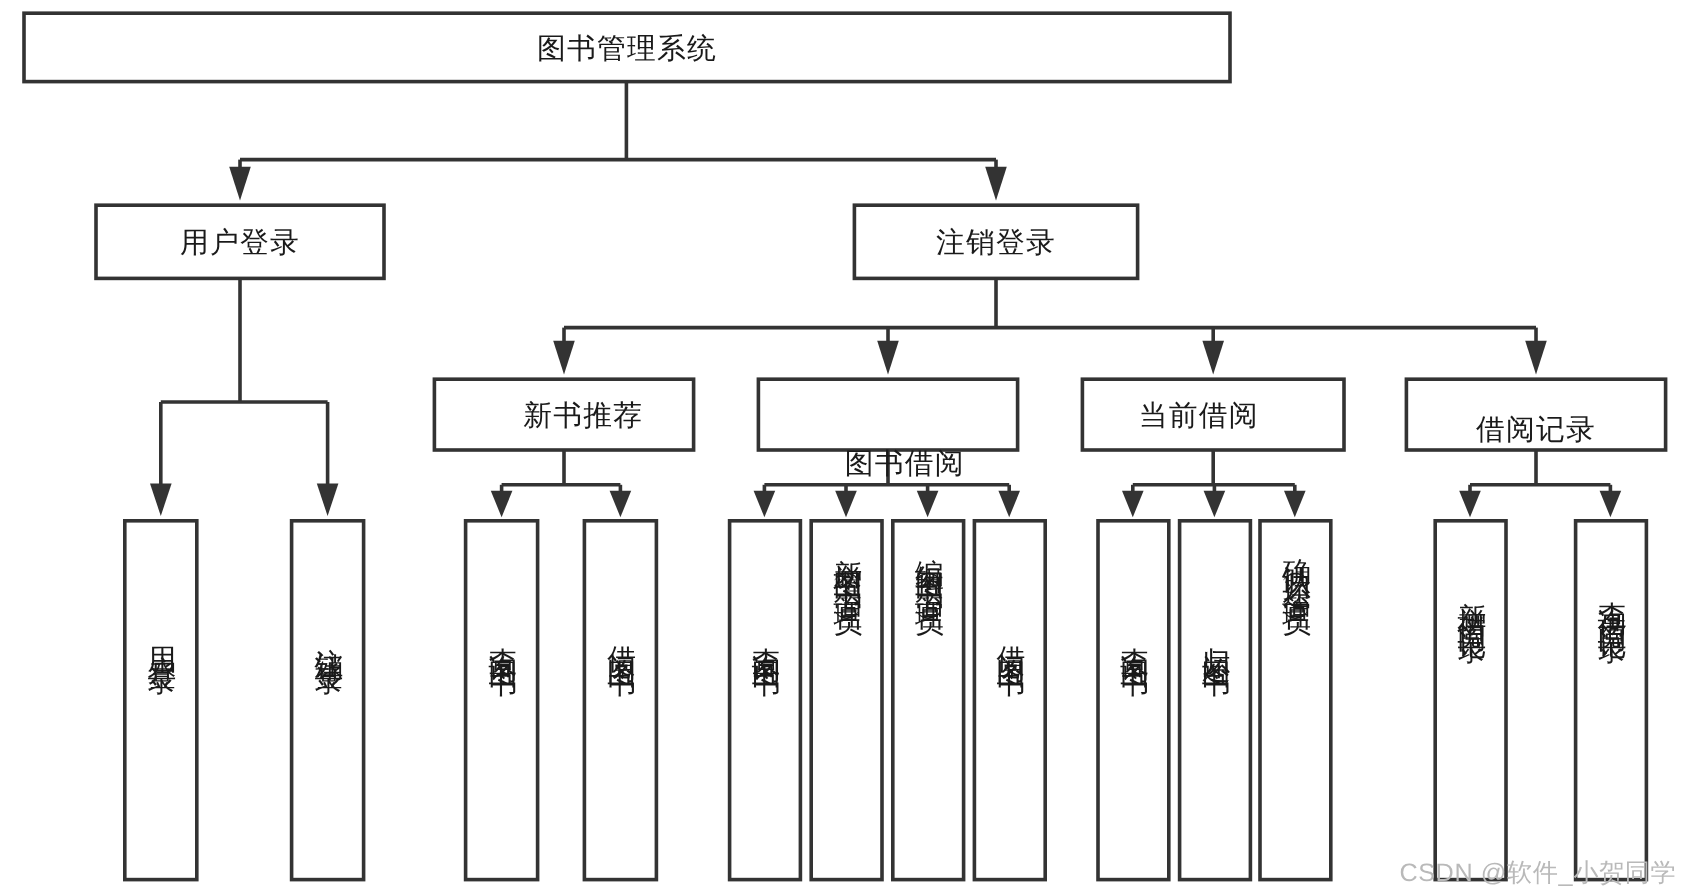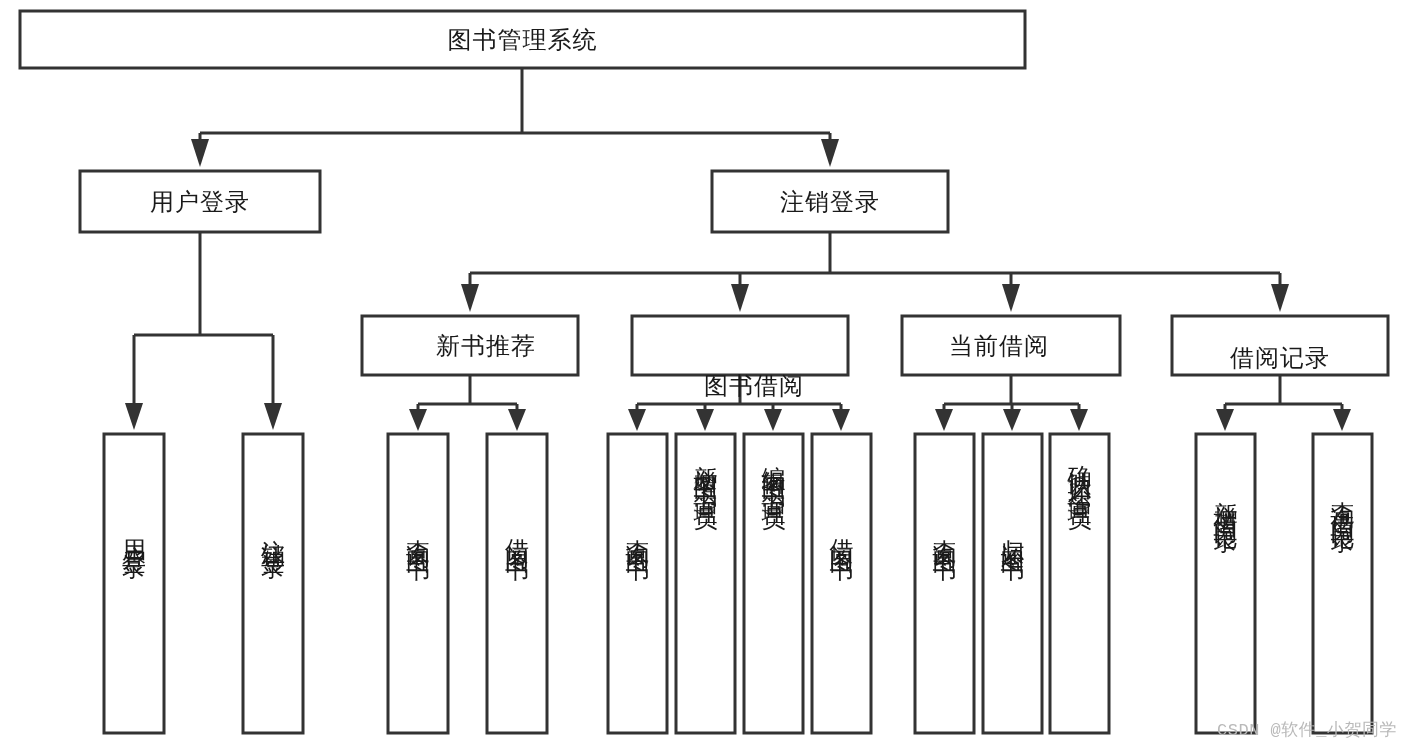--- a/index.html
+++ b/index.html
@@ -72,22 +72,22 @@
     font-family: "Liberation Sans", "DejaVu Sans", sans-serif;
     font-size: 24px;
     color: #1a1a1a;
     letter-spacing: 1px;
     white-space: nowrap;
   }
   #watermark {
     position: absolute;
     right: 8px;
     bottom: 6px;
-    font-family: Liberation Mono, monospace;
-    font-size: 17px;
+    font-family: Liberation Sans, sans-serif;
+    font-size: 21px;
     color: #b9b9b9;
     letter-spacing: 0.5px;
     white-space: nowrap;
     pointer-events: none;
   }
 </style>
 </head>
 <body>
 
 <div id="diagram-root">

